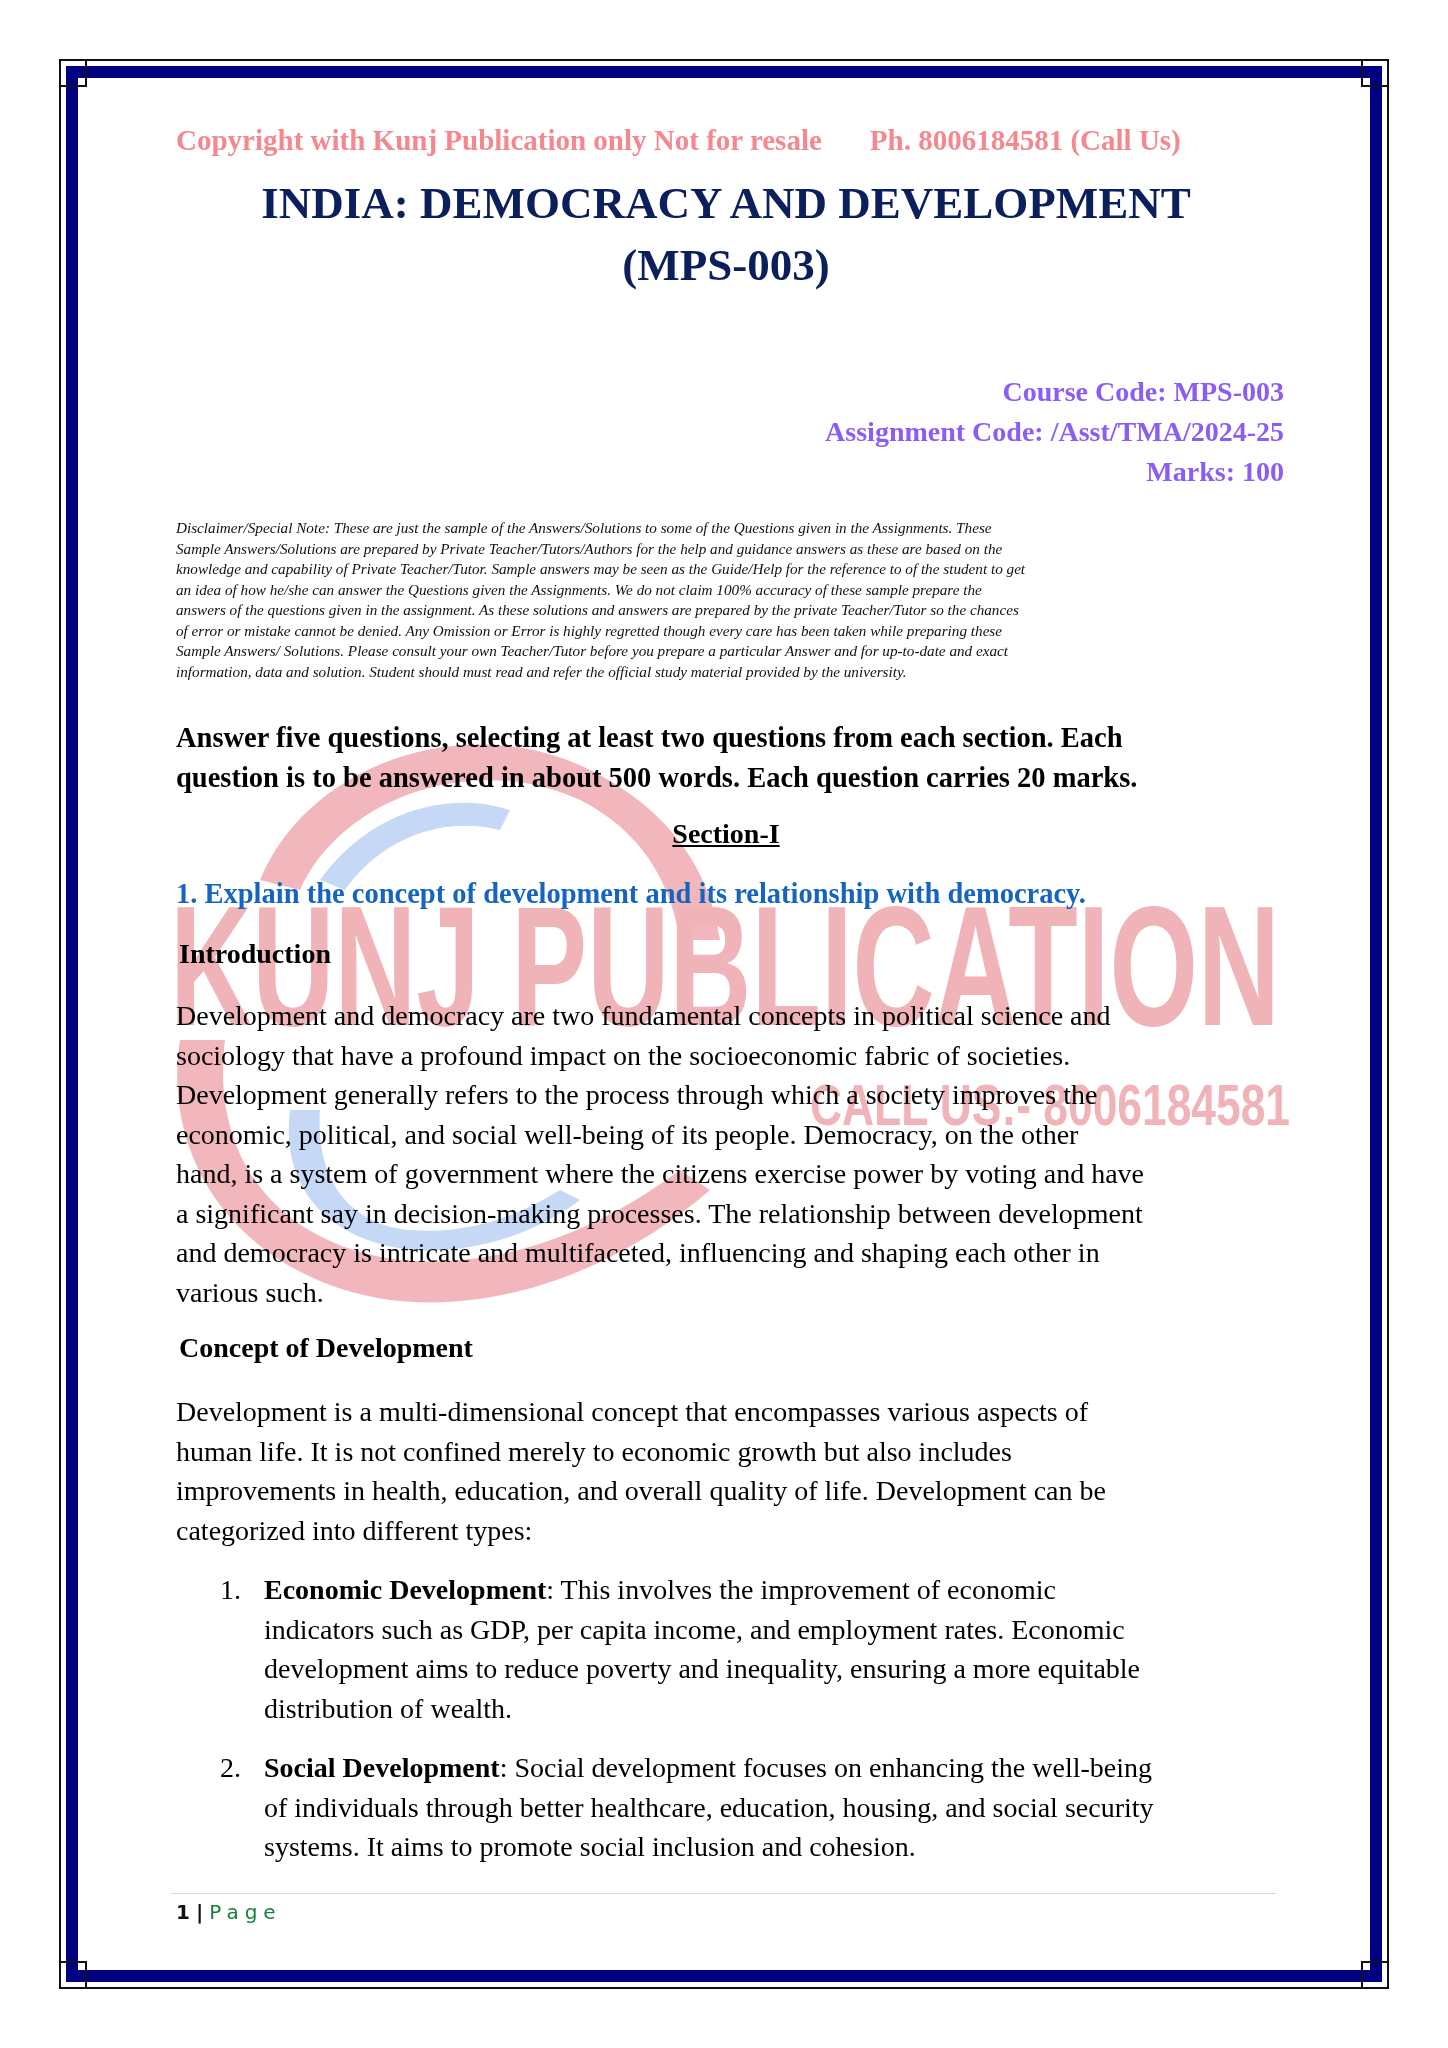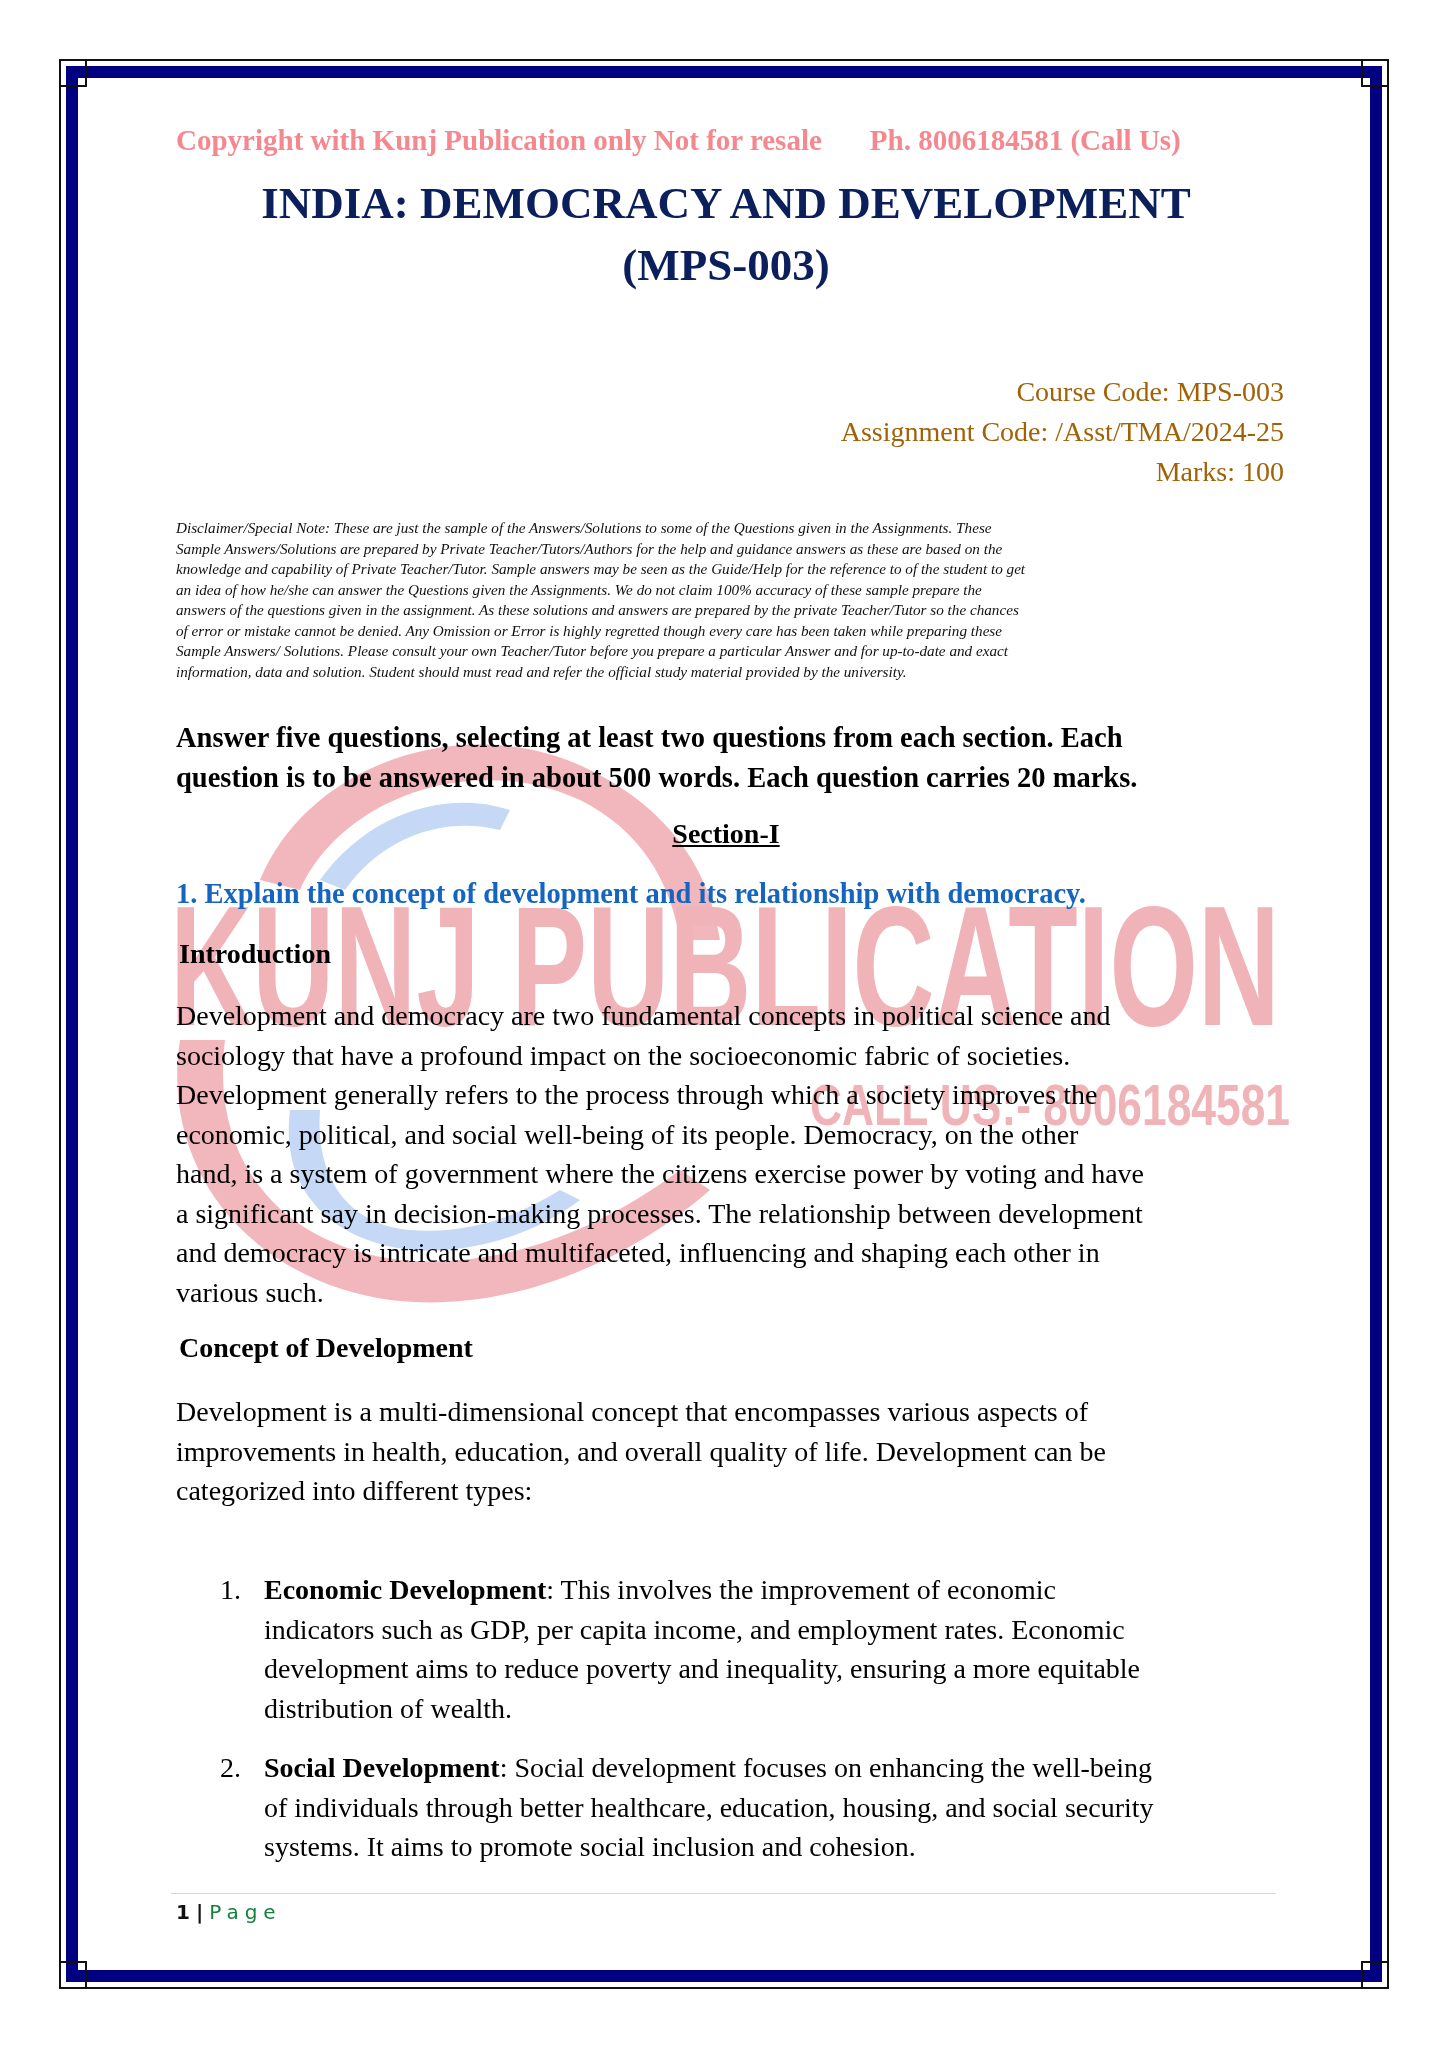--- a/index.html
+++ b/index.html
@@ -11,21 +11,21 @@
   .corner { position: absolute; width: 28px; height: 28px; border: 2px solid #111; box-sizing: border-box; background: transparent; }
 
   
   .watermark { position: absolute; left: 150px; top: 740px; width: 1150px; height: 580px; pointer-events: none; z-index: 0; }
 
   .content { position: absolute; left: 176px; top: 0; width: 1100px; z-index: 1; }
   .abs { position: absolute; }
 
   .copyright { color: #f5888f; font-weight: bold; font-size: 29px; top: 124px; left: 0; white-space: pre; }
   .title { color: #0b1f5c; font-weight: bold; font-size: 45px; text-align: center; width: 1100px; left: 0; line-height: 62px; }
-  .meta { color: #a16207; font-weight: normal; font-size: 28px; right: -8px; text-align: left; }
+  .meta { color: #8b5cf6; font-weight: bold; font-size: 28px; right: -8px; text-align: left; }
   .disclaimer { top: 518px; left: 0; width: 1110px; font-style: italic; font-size: 15.2px; line-height: 20.5px; color: #111; }
   .instruction { top: 718px; left: 0; width: 1110px; color: #000000; font-weight: bold; font-size: 28.5px; line-height: 40px; }
   .section { top: 818px; left: 0; width: 1100px; text-align: center; font-weight: bold; font-size: 28px; }
   .section span { text-decoration: underline; }
   .question { top: 878px; left: 0; color: #1565c0; font-weight: bold; font-size: 28.5px; }
   .heading { left: 3px; font-weight: bold; font-size: 28px; }
   .para { left: 0; width: 1110px; font-size: 28px; line-height: 39.5px; }
   .list { left: 0; width: 1110px; font-size: 28px; line-height: 39.5px; }
   .list-item { position: absolute; left: 44px; width: 1060px; padding-left: 44px; box-sizing: border-box; }
   .list-num { position: absolute; left: 0; top: 0; }
@@ -102,20 +102,21 @@
     <div>hand, is a system of government where the citizens exercise power by voting and have</div>
     <div>a significant say in decision-making processes. The relationship between development</div>
     <div>and democracy is intricate and multifaceted, influencing and shaping each other in</div>
     <div>various such.</div>
   </div>
 
   <div class="abs heading" style="top:1332px;">Concept of Development</div>
 
   <div class="abs para" style="top:1392px;">
     <div>Development is a multi-dimensional concept that encompasses various aspects of</div>
+    <div>human life. It is not confined merely to economic growth but also includes</div>
     <div>improvements in health, education, and overall quality of life. Development can be</div>
     <div>categorized into different types:</div>
   </div>
 
   <div class="abs list" style="top:0;">
     <div class="list-item" style="top:1570px;">
       <span class="list-num">1.</span>
       <div><b>Economic Development</b><span>: This involves the improvement of economic</span></div>
       <div>indicators such as GDP, per capita income, and employment rates. Economic</div>
       <div>development aims to reduce poverty and inequality, ensuring a more equitable</div>

